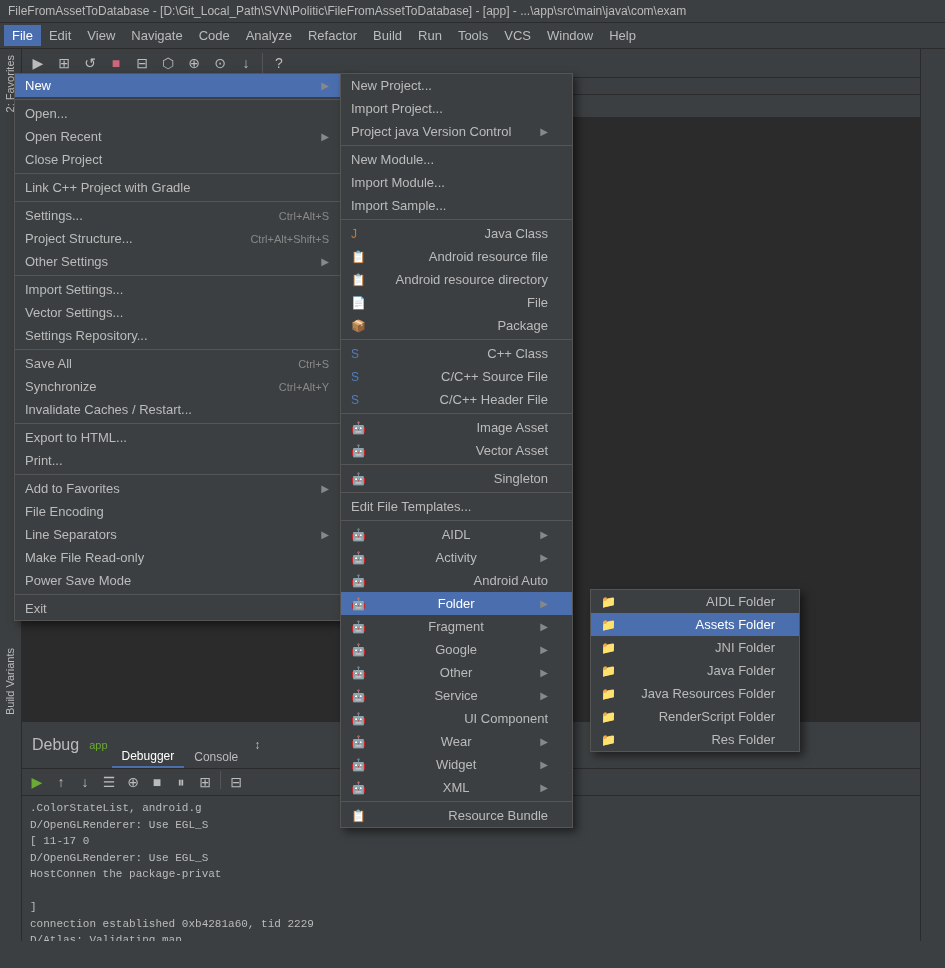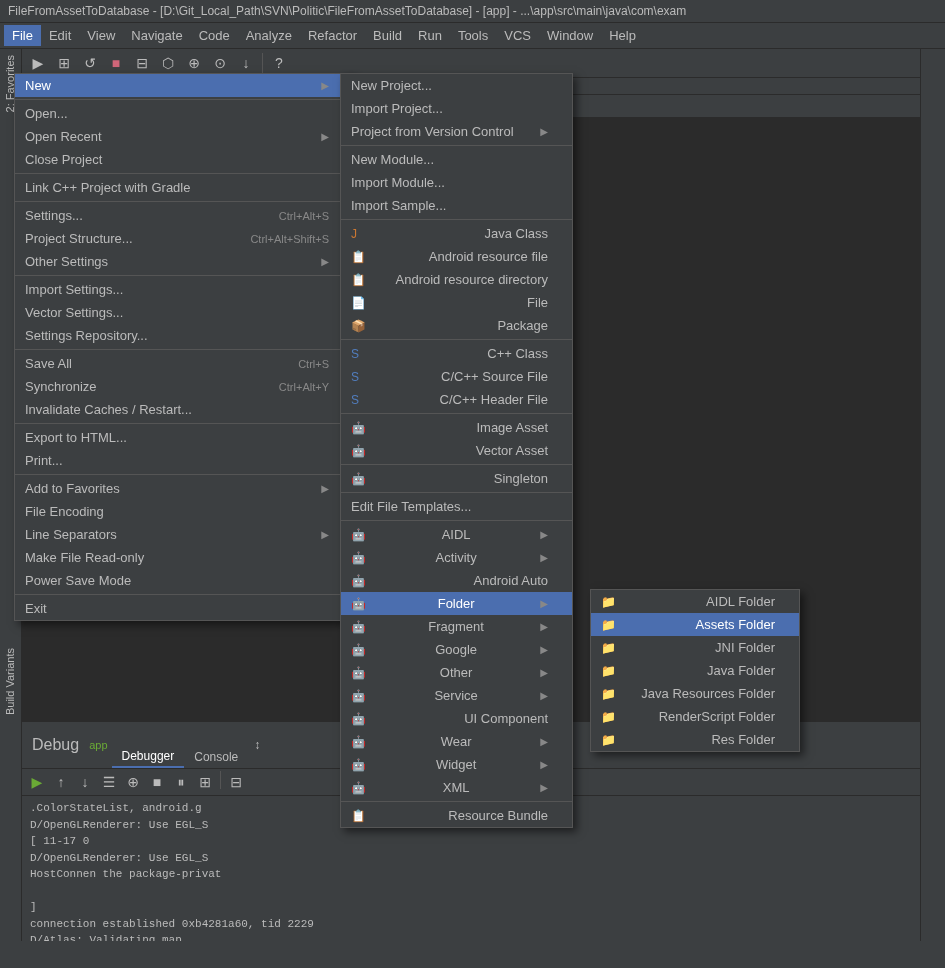--- a/index.html
+++ b/index.html
@@ -525,21 +525,21 @@
     </div>
 
     <div class="new-submenu">
       <div class="dd-item">
         <span>New Project...</span>
       </div>
       <div class="dd-item">
         <span>Import Project...</span>
       </div>
       <div class="dd-item">
-        <span>Project from Version Control</span>
+        <span>Project java Version Control</span>
         <span class="dd-arrow">▶</span>
       </div>
       <div class="dd-separator"></div>
       <div class="dd-item">
         <span>New Module...</span>
       </div>
       <div class="dd-item">
         <span>Import Module...</span>
       </div>
       <div class="dd-item">

